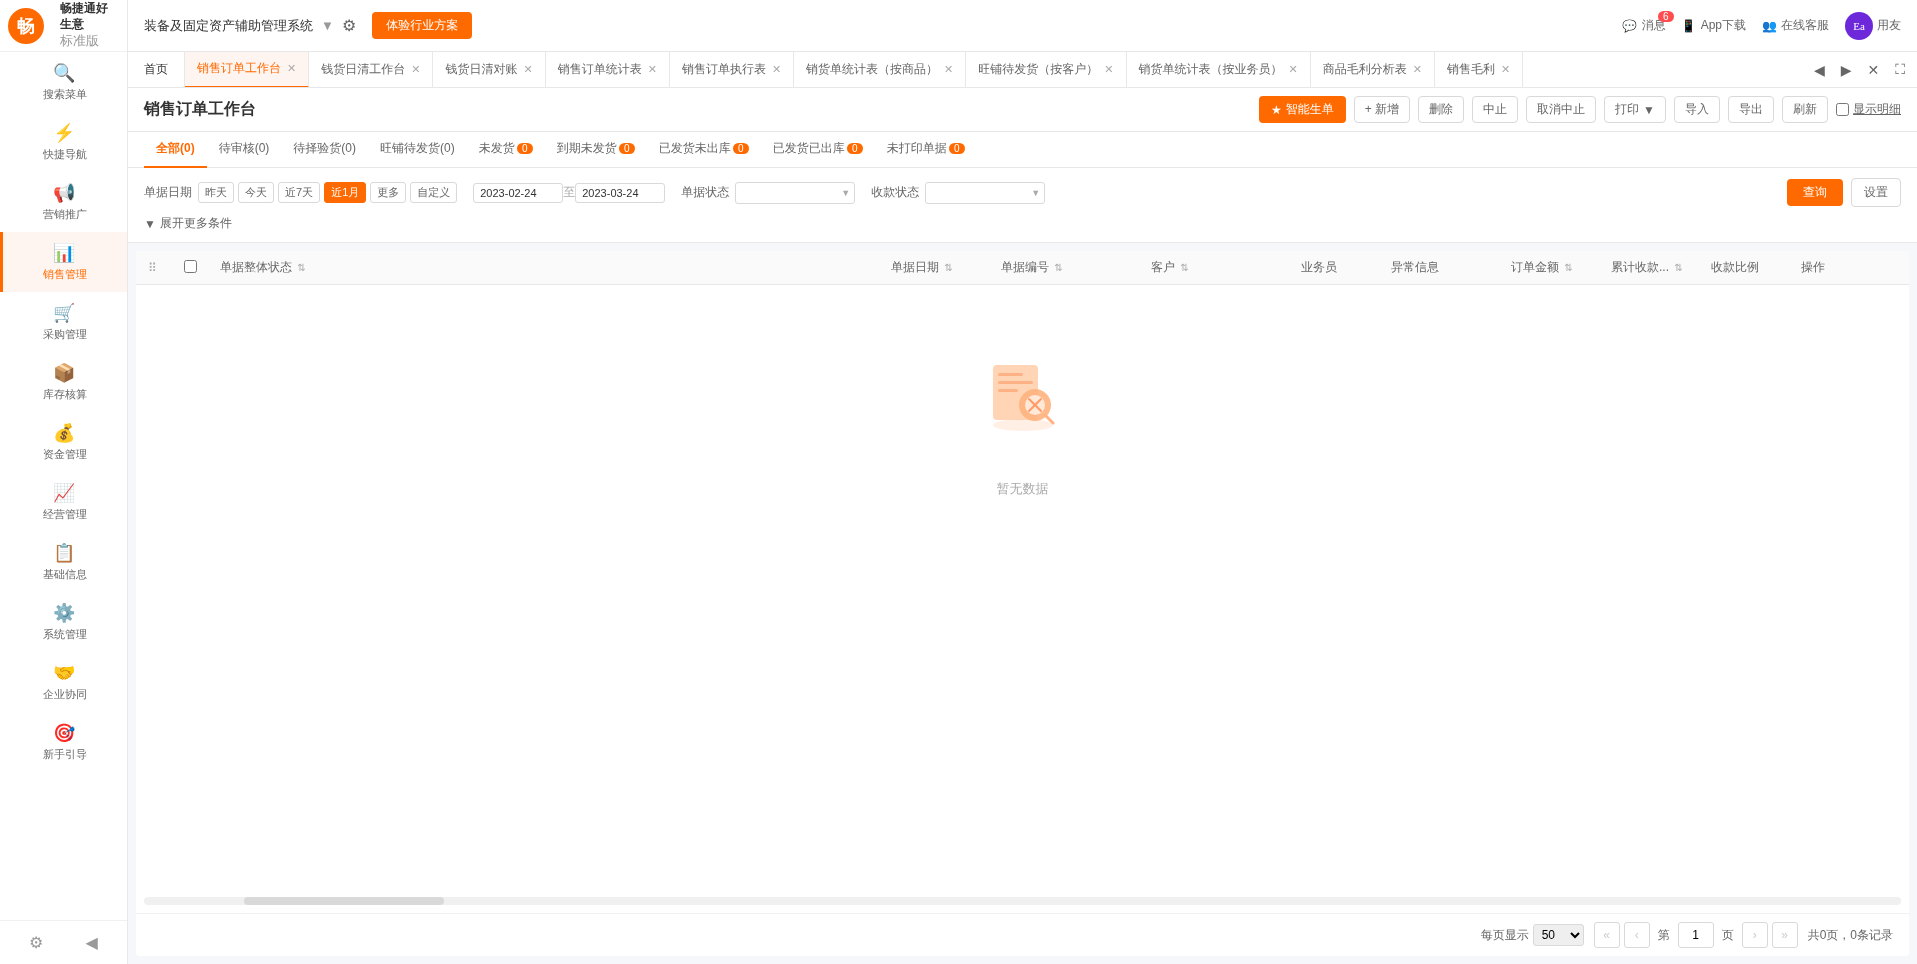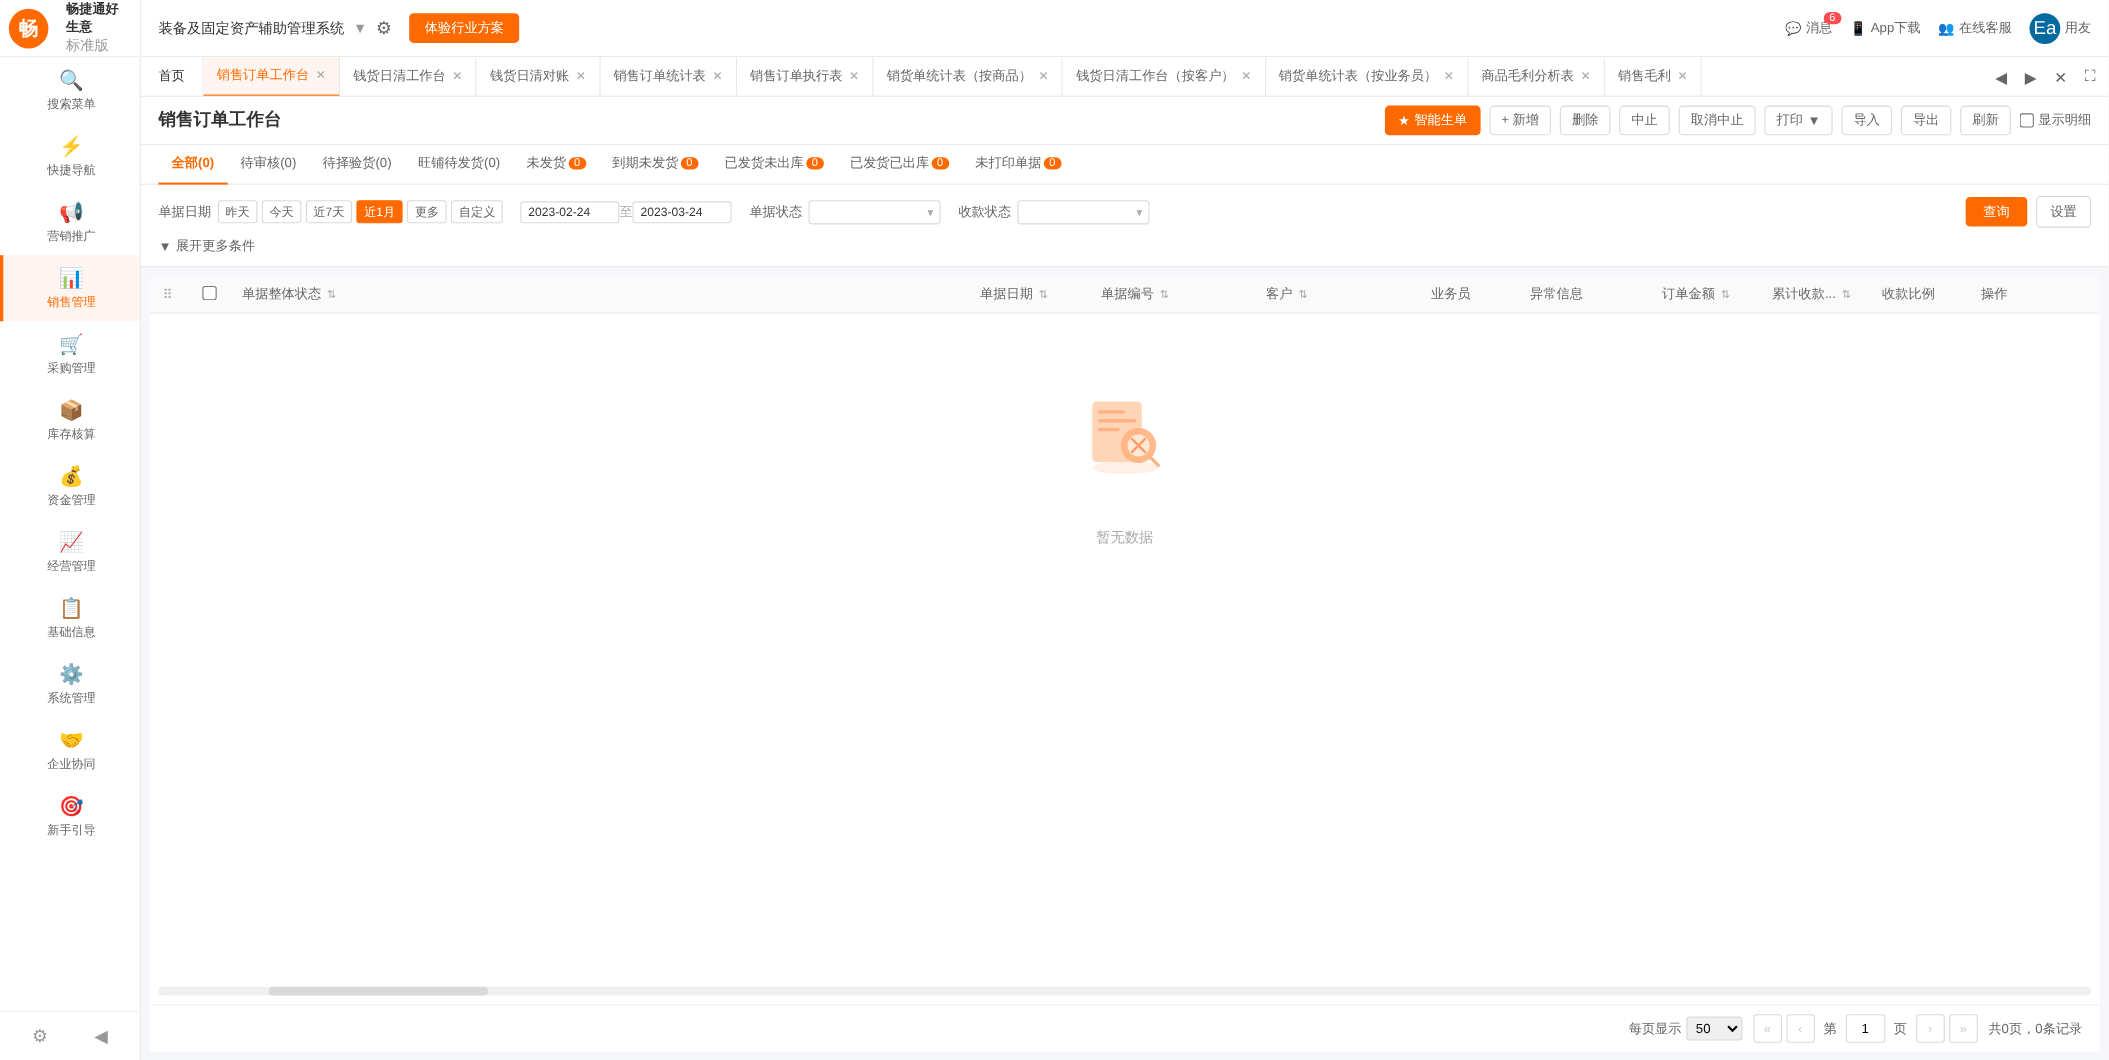--- a/index.html
+++ b/index.html
@@ -31,21 +31,21 @@
     
     .top-header { height: 52px; background: #fff; display: flex; align-items: center; padding: 0 16px; border-bottom: 1px solid #e8e8e8; flex-shrink: 0; }
     .header-system-name { font-size: 13px; color: #333; flex: 1; display: flex; align-items: center; gap: 8px; }
     .header-system-name span { cursor: pointer; }
     .header-dropdown-btn { cursor: pointer; color: #999; }
     .header-btn-industry { background: #ff6a00; color: #fff; border: none; padding: 5px 14px; border-radius: 4px; cursor: pointer; font-size: 12px; margin-left: 8px; }
     .header-right { display: flex; align-items: center; gap: 16px; }
     .header-right-item { display: flex; align-items: center; gap: 4px; color: #666; cursor: pointer; font-size: 12px; position: relative; }
     .badge { position: absolute; top: -6px; right: -8px; background: #ff4d4f; color: #fff; border-radius: 8px; font-size: 10px; padding: 0 4px; min-width: 16px; text-align: center; }
     .gear-btn { cursor: pointer; color: #666; font-size: 16px; }
-    .avatar-circle { width: 28px; height: 28px; background: #0369a1; border-radius: 50%; display: flex; align-items: center; justify-content: center; color: #fff; font-size: 17px; }
+    .avatar-circle { width: 28px; height: 28px; background: #6d28d9; border-radius: 50%; display: flex; align-items: center; justify-content: center; color: #fff; font-size: 11px; font-family: Liberation Serif, serif; }
 
     
     .tab-bar { display: flex; align-items: center; background: #fff; border-bottom: 1px solid #e8e8e8; height: 36px; flex-shrink: 0; overflow: hidden; }
     .tab-item { display: flex; align-items: center; padding: 0 12px; height: 36px; cursor: pointer; font-size: 12px; color: #666; border-right: 1px solid #e8e8e8; white-space: nowrap; flex-shrink: 0; position: relative; }
     .tab-item.active { background: #fff5f0; color: #ff6a00; border-bottom: 2px solid #ff6a00; }
     .tab-item .tab-close { margin-left: 6px; color: #aaa; font-size: 11px; cursor: pointer; }
     .tab-home { padding: 0 16px; font-size: 12px; color: #333; border-right: 1px solid #e8e8e8; height: 36px; display: flex; align-items: center; cursor: pointer; flex-shrink: 0; }
     .tab-bar-end { display: flex; align-items: center; margin-left: auto; padding: 0 8px; gap: 8px; }
     .tab-bar-end-btn { cursor: pointer; color: #666; font-size: 14px; padding: 2px 4px; }
 
@@ -240,21 +240,21 @@
       </div>
       <div class="tab-item">
         <span>销售订单执行表</span>
         <span class="tab-close">✕</span>
       </div>
       <div class="tab-item">
         <span>销货单统计表（按商品）</span>
         <span class="tab-close">✕</span>
       </div>
       <div class="tab-item">
-        <span>钱货日清工作台（按客户）</span>
+        <span>旺铺待发货（按客户）</span>
         <span class="tab-close">✕</span>
       </div>
       <div class="tab-item">
         <span>销货单统计表（按业务员）</span>
         <span class="tab-close">✕</span>
       </div>
       <div class="tab-item">
         <span>商品毛利分析表</span>
         <span class="tab-close">✕</span>
       </div>
@@ -283,21 +283,21 @@
           <button class="btn-toolbar danger">删除</button>
           <button class="btn-toolbar">中止</button>
           <button class="btn-toolbar">取消中止</button>
           <button class="btn-toolbar">
             <span>打印</span>
             <span>▼</span>
           </button>
           <button class="btn-toolbar">导入</button>
           <button class="btn-toolbar">导出</button>
           <button class="btn-toolbar">刷新</button>
-          <label style="display:flex;align-items:center;gap:4px;cursor:pointer;font-size:12px;color:#666;">
+          <label style="display:flex;align-items:center;gap:4px;cursor:pointer;font-size:12px;color:#666;text-decoration:underline;">
             <input type="checkbox" style="">
             <span>显示明细</span>
           </label>
         </div>
       </div>
 
       <div class="filter-tabs">
         <div class="filter-tab active">
           <span>全部(0)</span>
         </div>

